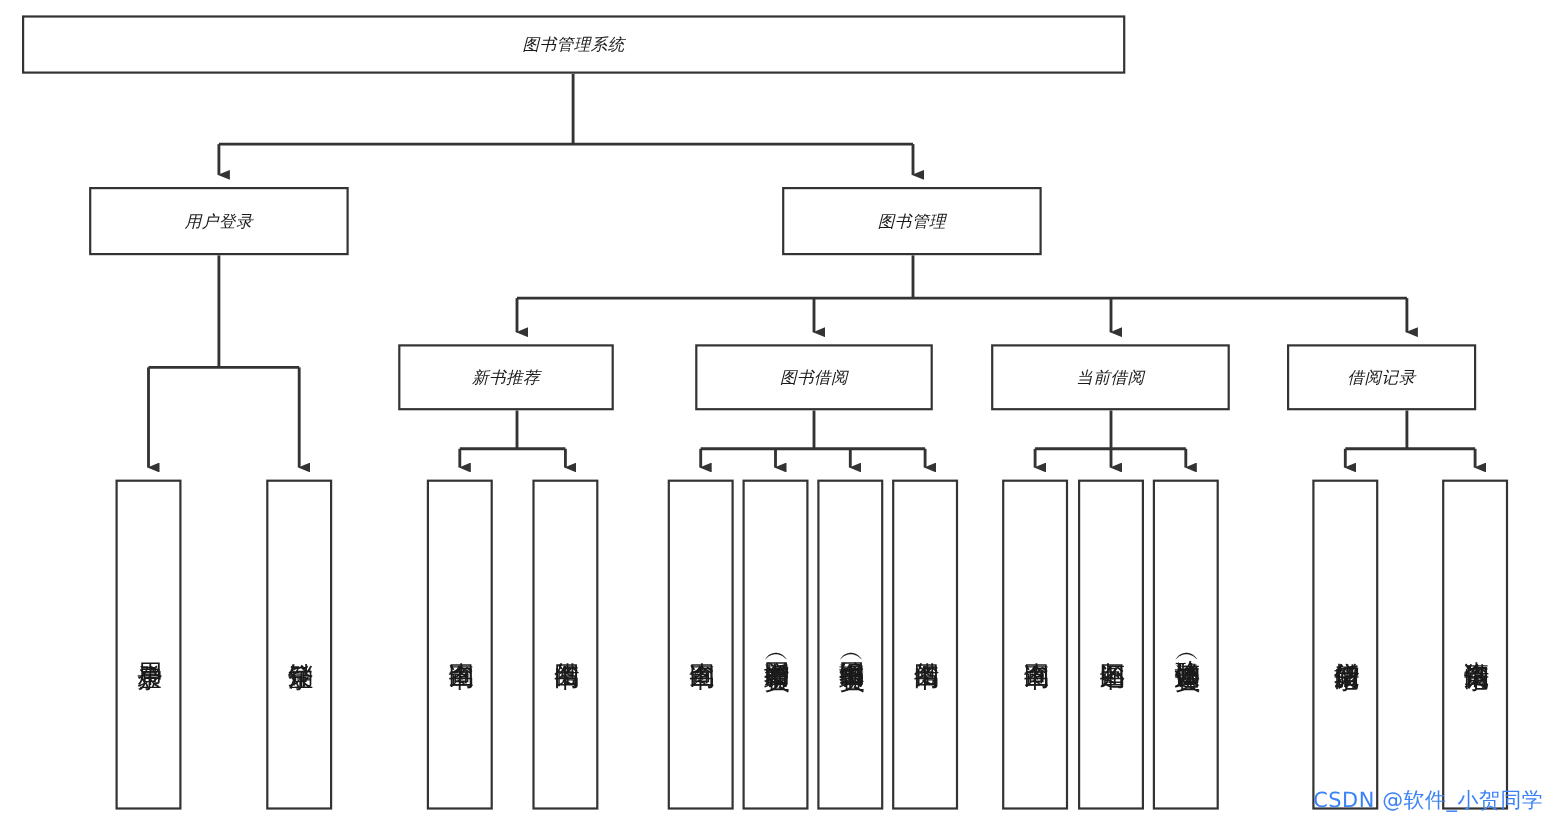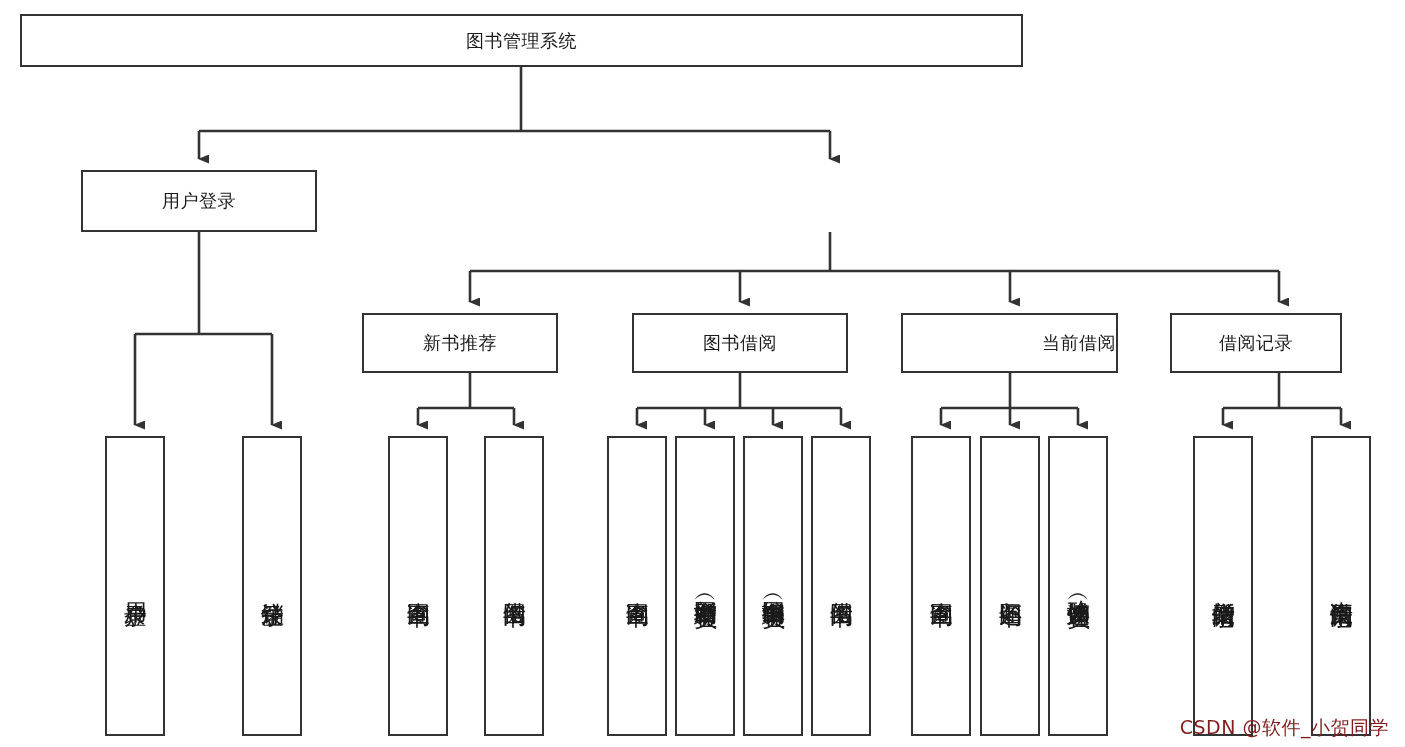--- a/index.html
+++ b/index.html
@@ -29,43 +29,44 @@
     box-sizing: border-box;
     border: 2px solid #333333;
     background: #ffffff;
     display: flex;
     align-items: center;
     justify-content: center;
     color: #1a1a1a;
     z-index: 2;
   }
   .node.h {
-    font-size: 18px;
+    font-size: 15px;
     letter-spacing: 0.5px;
+    font-style: italic;
   }
   .node.v {
     writing-mode: vertical-rl;
     text-orientation: upright;
     font-size: 23px;
     line-height: 1.12;
     letter-spacing: 1px;
     padding: 4px 0;
     text-align: center;
   }
   .node.v .vtxt {
     writing-mode: vertical-rl;
     text-orientation: upright;
     display: block;
   }
   #watermark {
     position: absolute;
-    right: 16px;
+    right: 2px;
     bottom: 6px;
     font-size: 19px;
-    color: #7f1d1d;
+    color: #3b82f6;
     white-space: nowrap;
     z-index: 5;
     letter-spacing: 0.5px;
   }
 </style>
 </head>
 <body>
 
 <div id="canvas">
 
@@ -119,28 +120,31 @@
     </g>
   </svg>
 
   <div class="node h" style="left:20px; top:14px; width:1003px; height:53px;">
     <span>图书管理系统</span>
   </div>
 
   <div class="node h" style="left:81px; top:170px; width:236px; height:62px;">
     <span>用户登录</span>
   </div>
+  <div class="node h" style="left:711px; top:170px; width:236px; height:62px;">
+    <span>图书管理</span>
+  </div>
 
   <div class="node h" style="left:362px; top:313px; width:196px; height:60px;">
     <span>新书推荐</span>
   </div>
   <div class="node h" style="left:632px; top:313px; width:216px; height:60px;">
     <span>图书借阅</span>
   </div>
-  <div class="node h" style="left:901px; top:313px; width:217px; height:60px;justify-content:flex-end;">
+  <div class="node h" style="left:901px; top:313px; width:217px; height:60px;">
     <span>当前借阅</span>
   </div>
   <div class="node h" style="left:1170px; top:313px; width:172px; height:60px;">
     <span>借阅记录</span>
   </div>
 
   <div class="node v" style="left:105px; top:436px; width:60px; height:300px;">
     <span class="vtxt">用户登录</span>
   </div>
   <div class="node v" style="left:242px; top:436px; width:60px; height:300px;">

